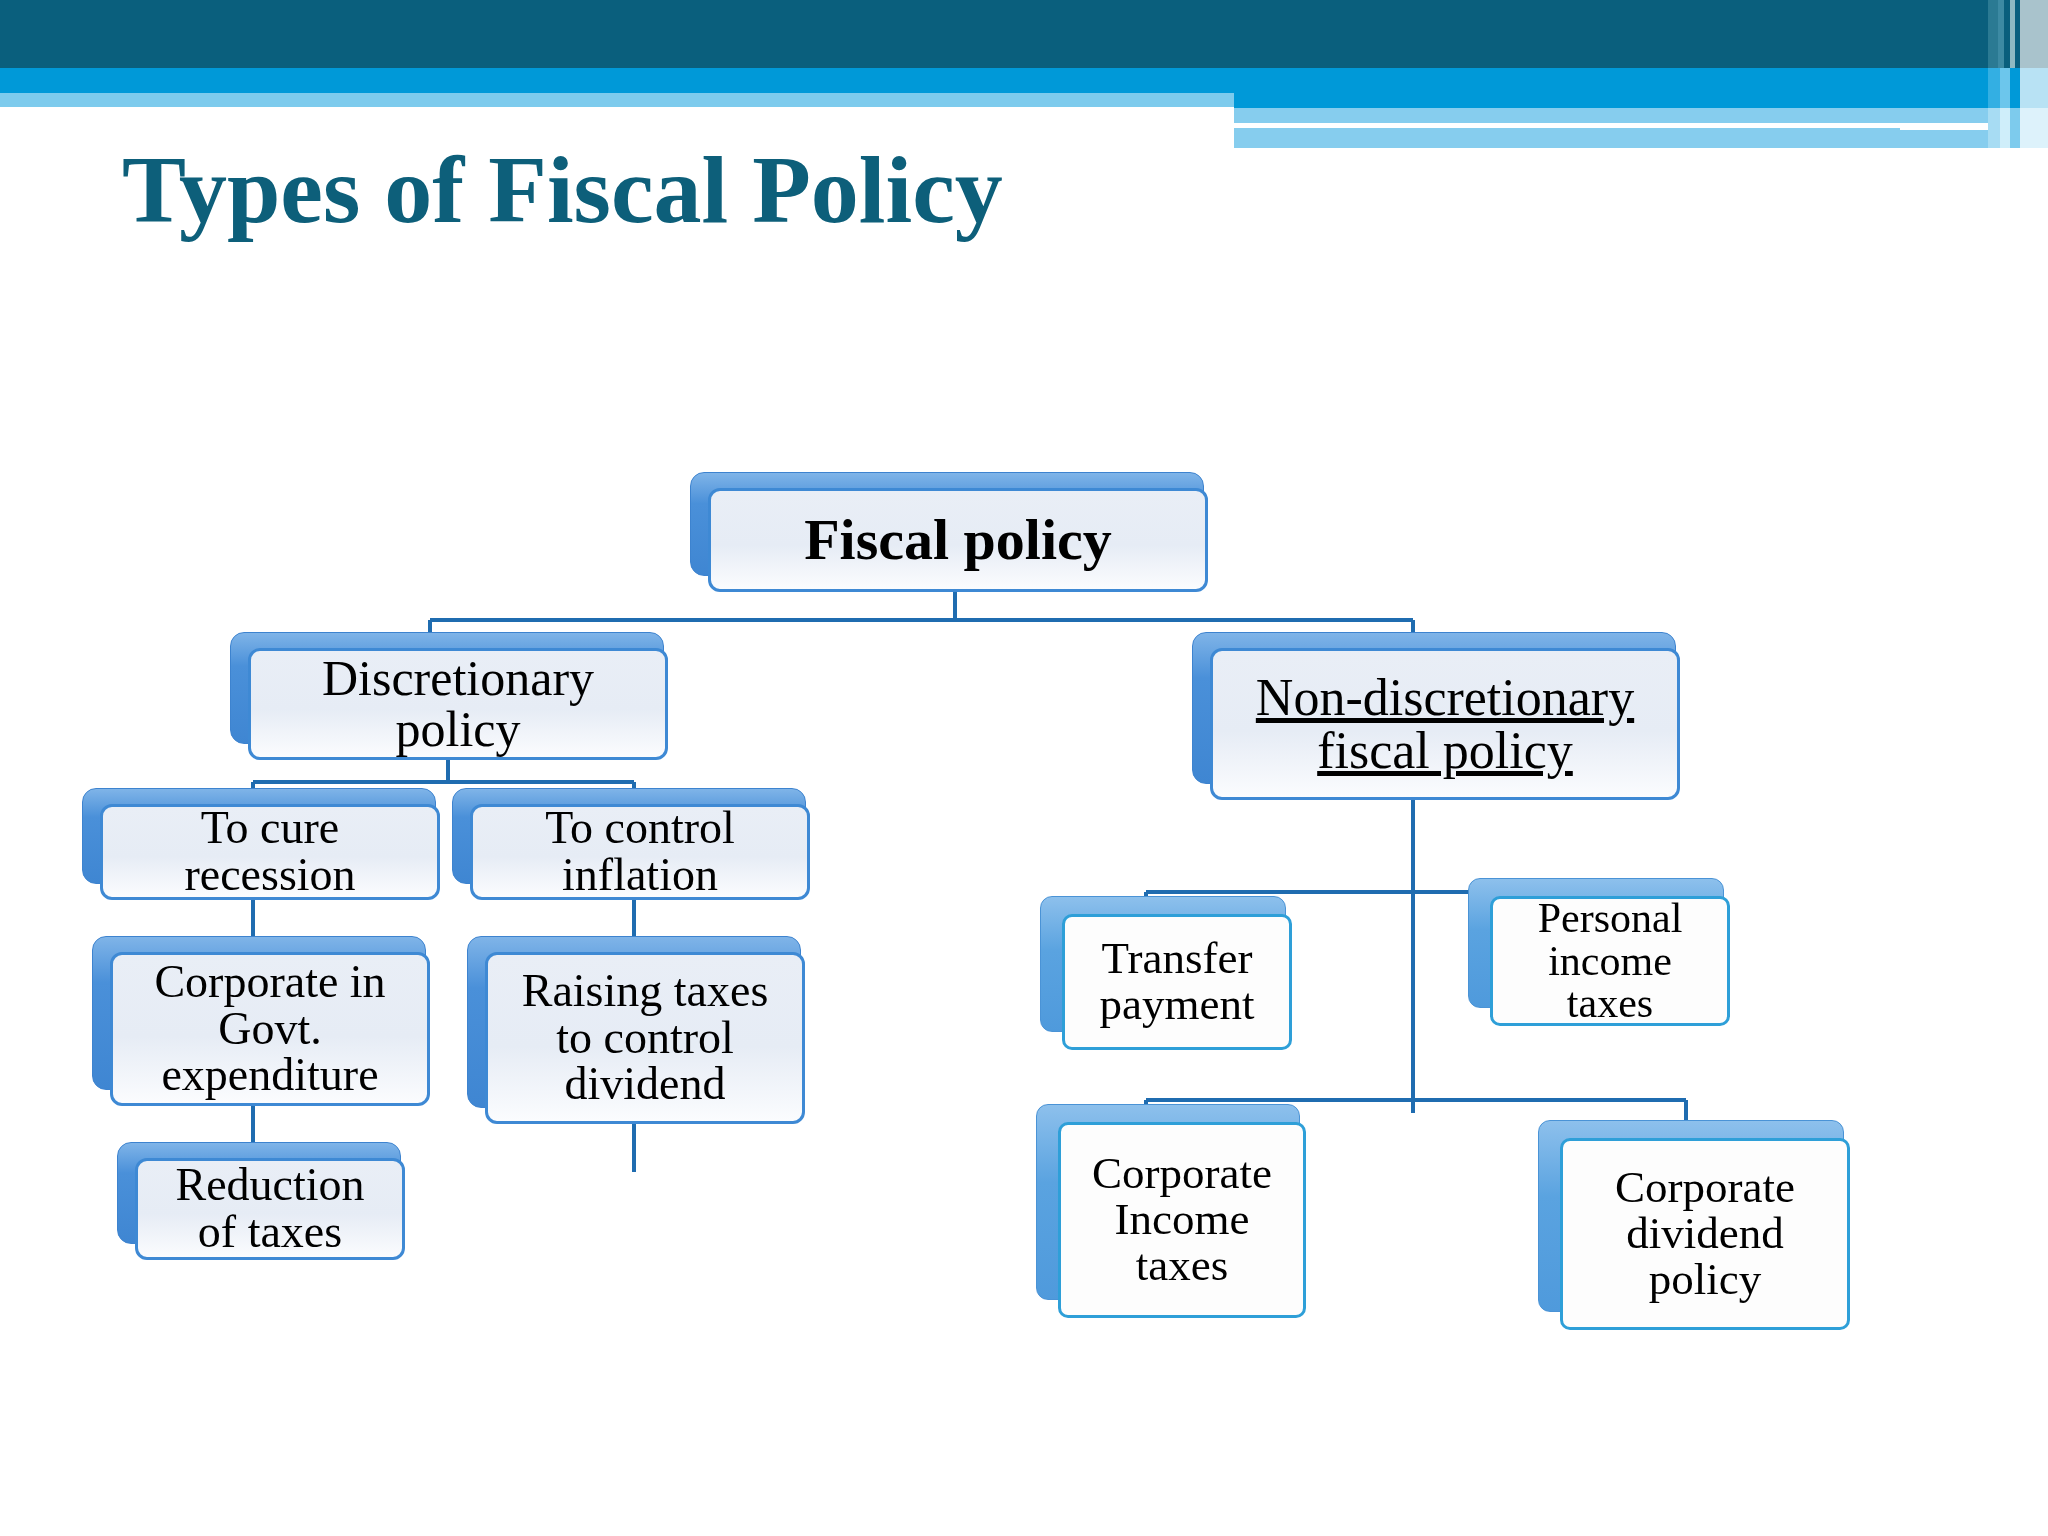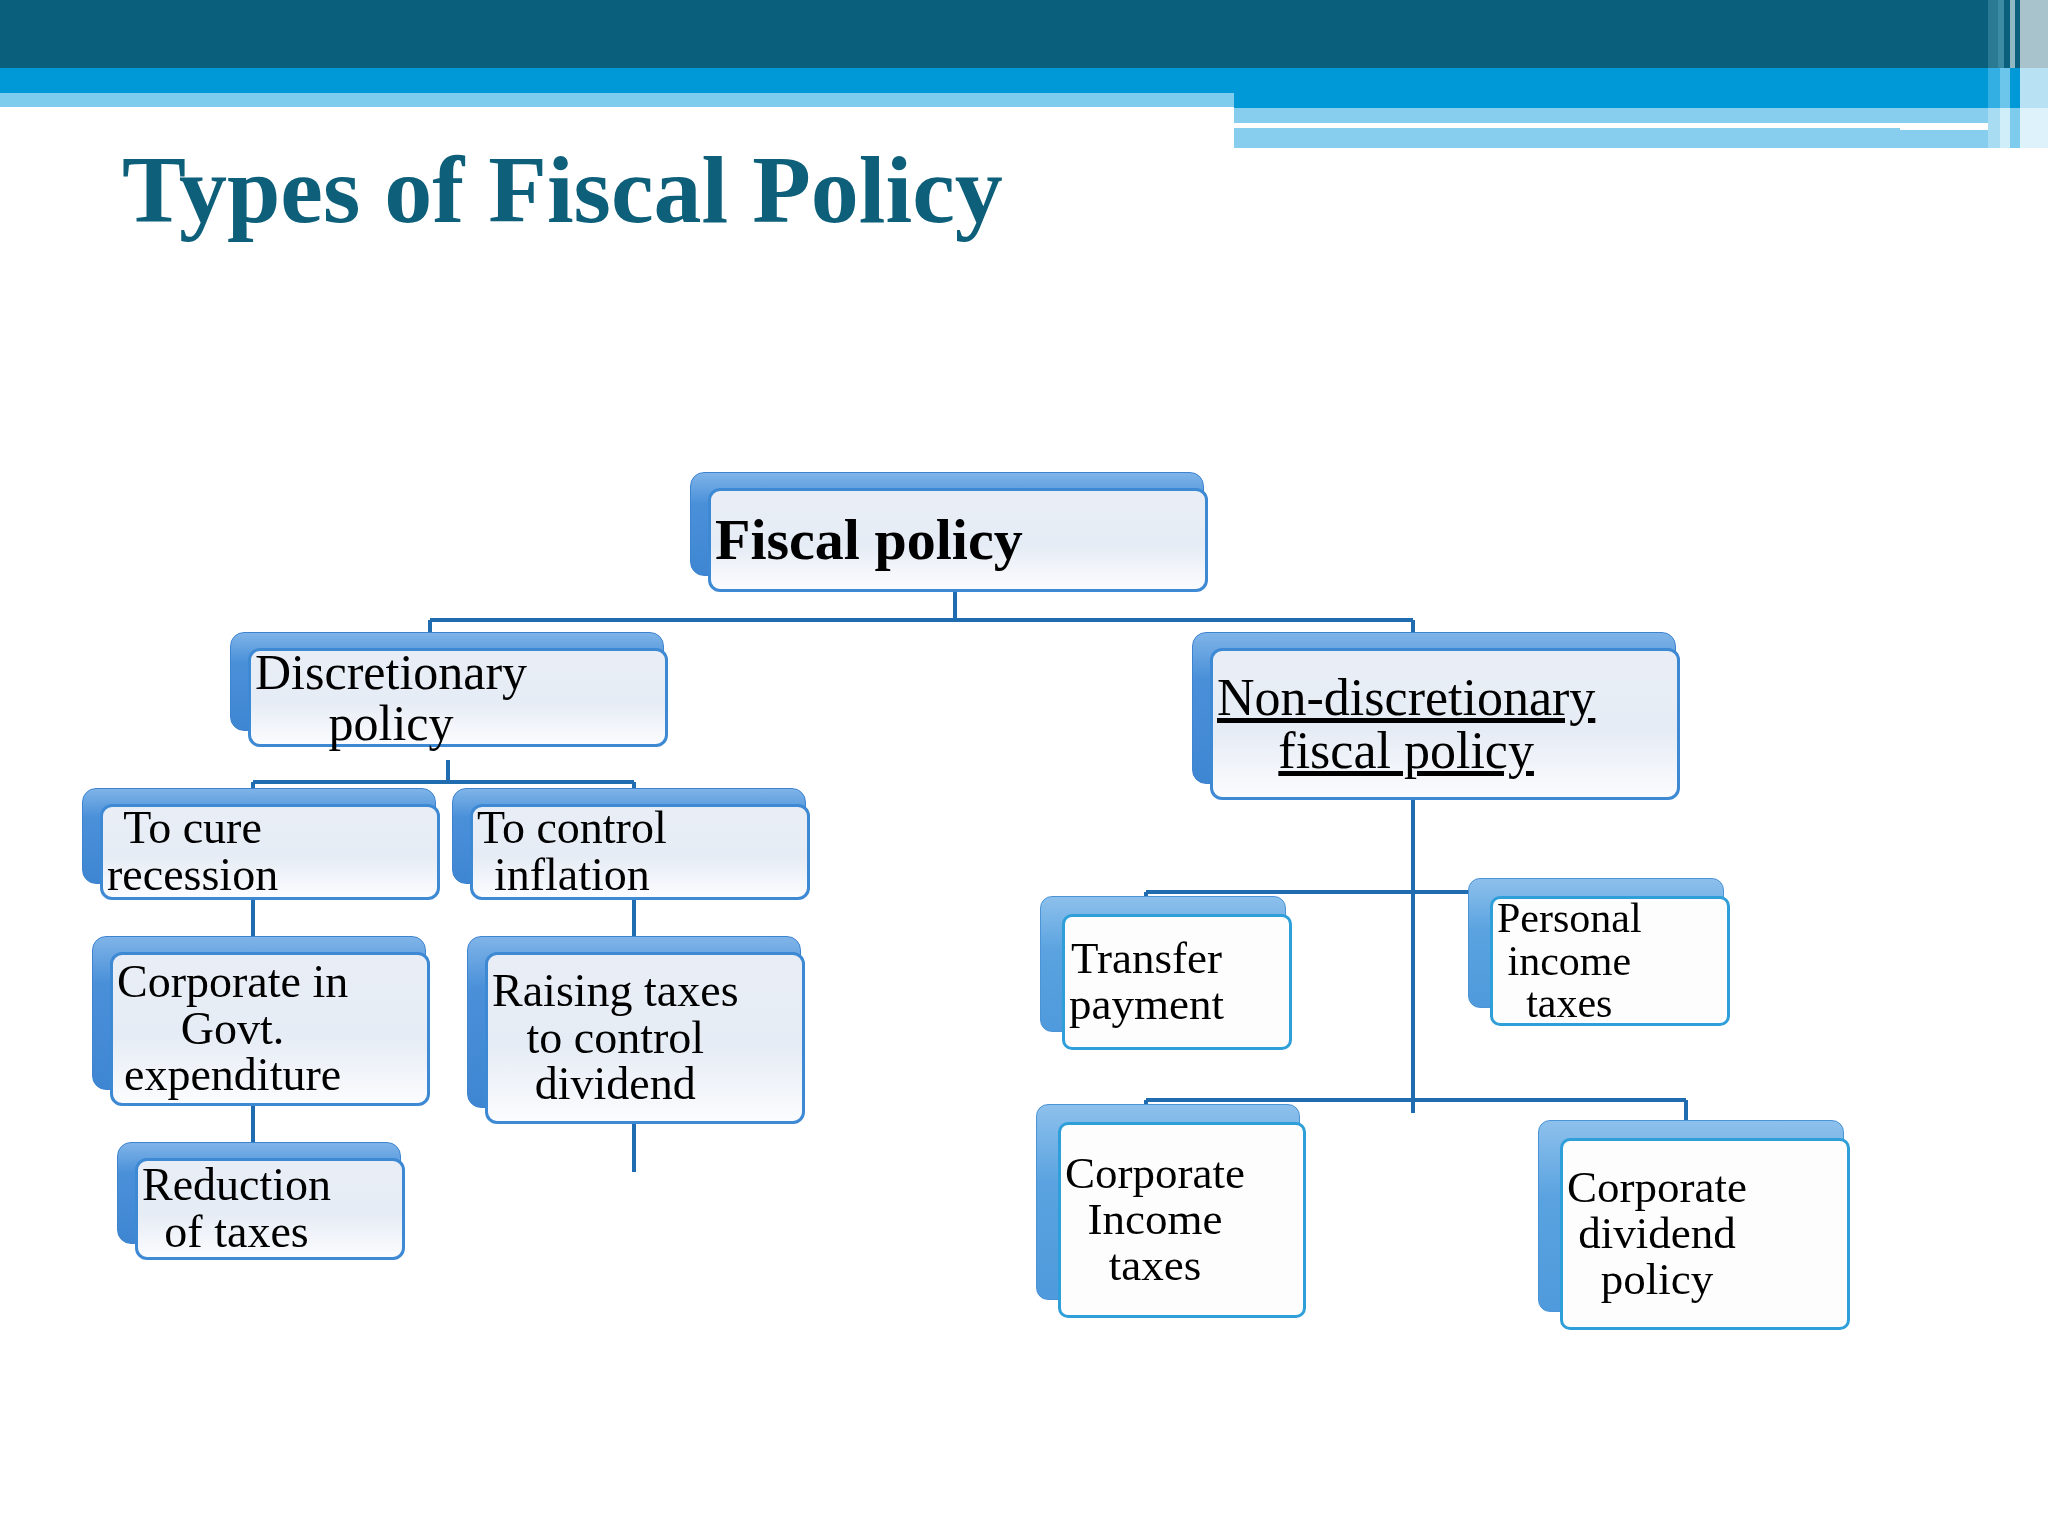--- a/index.html
+++ b/index.html
@@ -62,21 +62,21 @@
     border: 1px solid #3d83cf;
   }
   .node .face {
     position: absolute;
     left: 0; top: 0; right: 0; bottom: 0;
     border-radius: 12px;
     border: 3px solid #3e89d4;
     background: linear-gradient(180deg,#e9eef6 0%, #e6ecf5 55%, #fbfcfe 100%);
     display: flex;
     align-items: center;
-    justify-content: flex-start;
+    justify-content: center;
     text-align: center;
     overflow: visible;
   }
   .node .label {
     color: #000000;
     line-height: 1.02;
     font-family: "Liberation Serif", "DejaVu Serif", serif;
     white-space: pre-line;
     padding: 0 4px;
   }
@@ -165,21 +165,21 @@
     </g>
   </svg>
 
   <div class="node" style="left:708px; top:488px; width:500px; height:104px;">
     <div class="shadow"></div>
     <div class="face">
       <span class="label bold" style="font-size:58px;">Fiscal policy</span>
     </div>
   </div>
 
-  <div class="node" style="left:248px; top:648px; width:420px; height:99px;">
+  <div class="node" style="left:248px; top:648px; width:420px; height:112px;">
     <div class="shadow"></div>
     <div class="face">
       <span class="label" style="font-size:50px;">Discretionary
 policy</span>
     </div>
   </div>
 
   <div class="node" style="left:1210px; top:648px; width:470px; height:152px;">
     <div class="shadow"></div>
     <div class="face">

